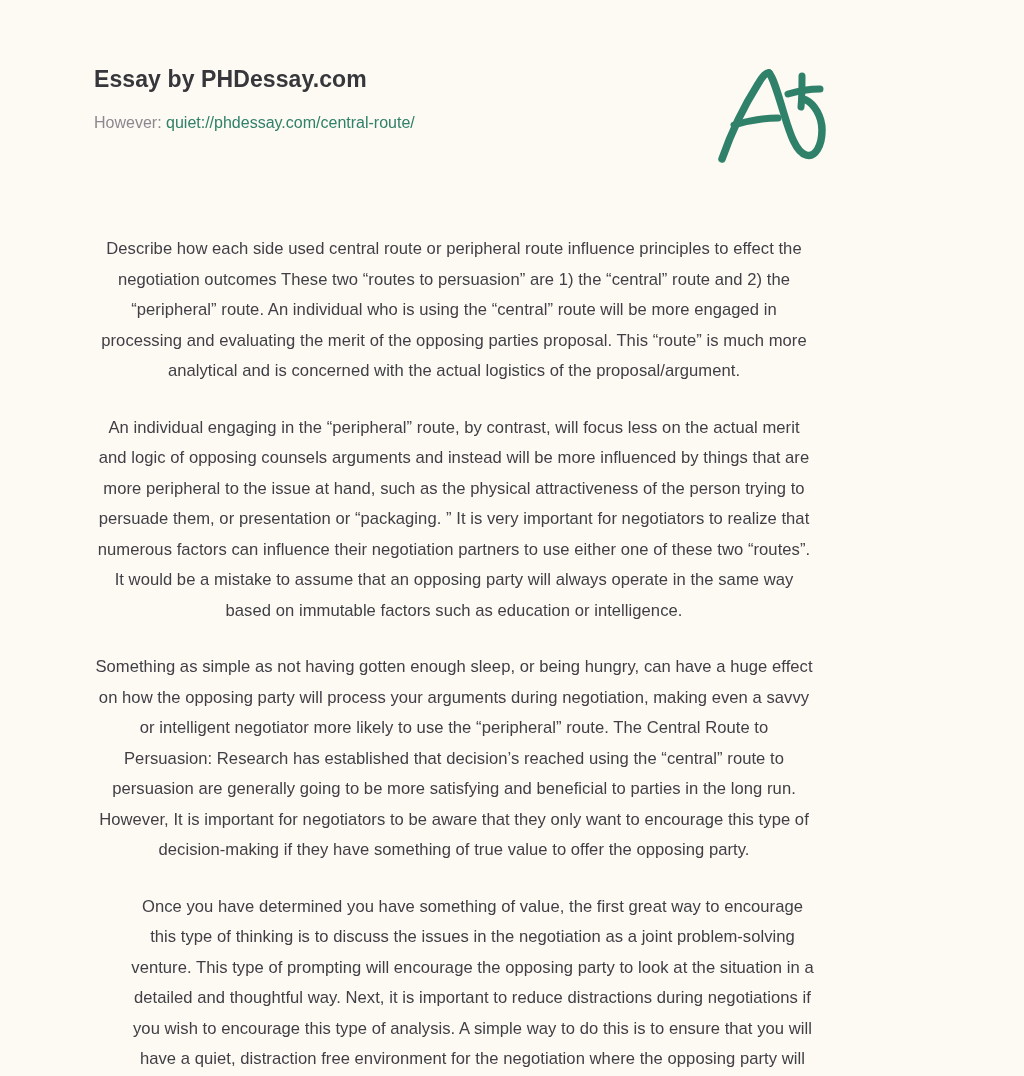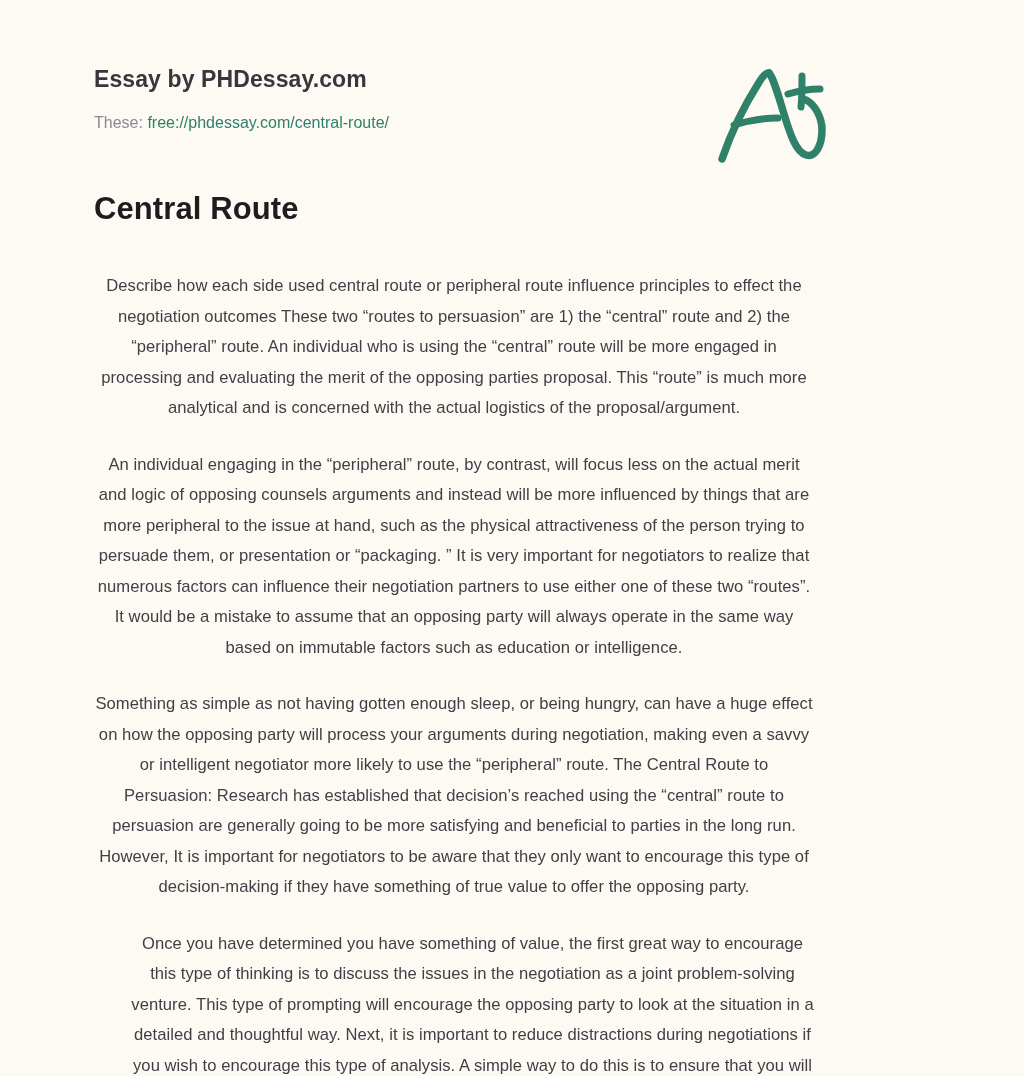--- a/index.html
+++ b/index.html
@@ -116,21 +116,21 @@
 <body>
 
 <div class="page">
 
   <div class="header">
 
     <div class="brand-block">
       <div class="brand-title">Essay by PHDessay.com</div>
 
       <div class="source-line">
-        <span class="source-label">These:</span> <a class="source-url" href="#">free://phdessay.com/central-route/</a>
+        <span class="source-label">However:</span> <a class="source-url" href="#">quiet://phdessay.com/central-route/</a>
       </div>
     </div>
 
     <div class="logo">
       <svg viewBox="0 0 116 104" xmlns="http://www.w3.org/2000/svg">
         <g fill="none" stroke="#2f8169" stroke-linecap="round" stroke-linejoin="round">
 
           <path d="M8 97 C 16 74, 30 44, 44 22 C 48 15, 52 10, 55 11" stroke-width="7.5"></path>
 
           <path d="M55 11 C 59 15, 64 32, 70 52 C 76 72, 82 90, 92 93 C 101 96, 108 84, 108 68 C 108 54, 100 42, 92 38" stroke-width="7.5"></path>
@@ -141,21 +141,20 @@
 
           <path d="M88 14 C 88 24, 88 36, 87 45" stroke-width="7"></path>
         </g>
       </svg>
     </div>
 
   </div>
 
   <div class="article">
 
-    <h1 class="article-title">Central Route</h1>
 
     <div class="body-copy">
       <p>Describe how each side used central route or peripheral route influence principles to effect the negotiation outcomes These two “routes to persuasion” are 1) the “central” route and 2) the “peripheral” route. An individual who is using the “central” route will be more engaged in processing and evaluating the merit of the opposing parties proposal. This “route” is much more analytical and is concerned with the actual logistics of the proposal/argument.</p>
       <p>An individual engaging in the “peripheral” route, by contrast, will focus less on the actual merit and logic of opposing counsels arguments and instead will be more influenced by things that are more peripheral to the issue at hand, such as the physical attractiveness of the person trying to persuade them, or presentation or “packaging. ” It is very important for negotiators to realize that numerous factors can influence their negotiation partners to use either one of these two “routes”. It would be a mistake to assume that an opposing party will always operate in the same way based on immutable factors such as education or intelligence.</p>
       <p>Something as simple as not having gotten enough sleep, or being hungry, can have a huge effect on how the opposing party will process your arguments during negotiation, making even a savvy or intelligent negotiator more likely to use the “peripheral” route. The Central Route to Persuasion: Research has established that decision’s reached using the “central” route to persuasion are generally going to be more satisfying and beneficial to parties in the long run. However, It is important for negotiators to be aware that they only want to encourage this type of decision-making if they have something of true value to offer the opposing party.</p>
       <p>Once you have determined you have something of value, the first great way to encourage this type of thinking is to discuss the issues in the negotiation as a joint problem-solving venture. This type of prompting will encourage the opposing party to look at the situation in a detailed and thoughtful way. Next, it is important to reduce distractions during negotiations if you wish to encourage this type of analysis. A simple way to do this is to ensure that you will have a quiet, distraction free environment for the negotiation where the opposing party will feel calm and comfortable.</p>
 
     </div>
 
   </div>

